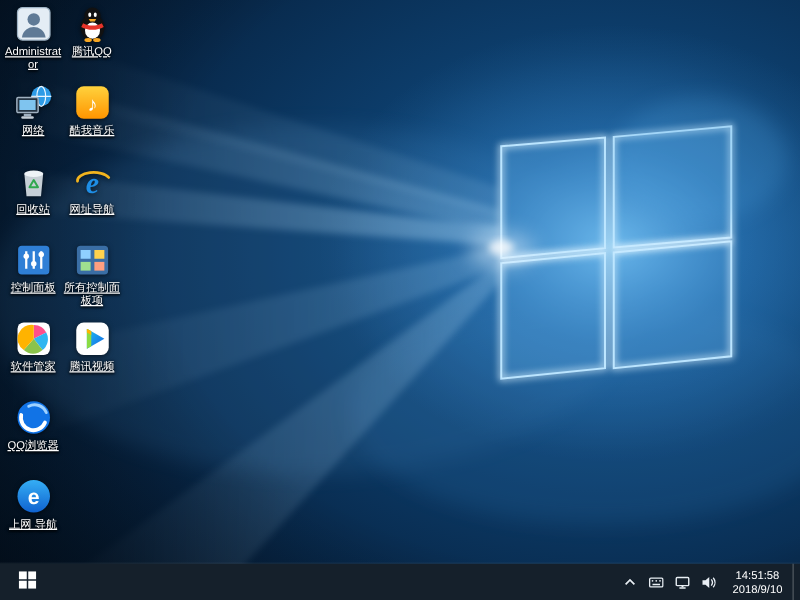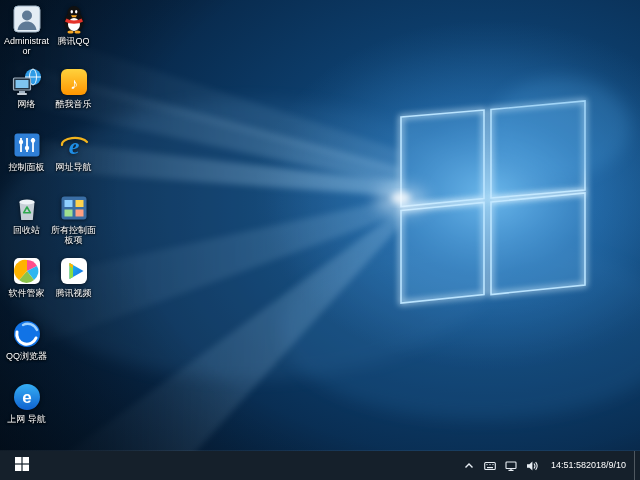--- a/index.html
+++ b/index.html
@@ -23,41 +23,42 @@
     width:47px;display:flex;flex-direction:column;align-items:center;
     cursor:pointer;
   }
   .dicon .ic{width:32px;height:32px;display:block;
     filter:drop-shadow(0 1px 2px rgba(0,0,0,.55));}
   .dicon .ic svg{width:32px;height:32px;display:block;}
   .dicon .lbl{
     margin-top:1px;font-size:9px;line-height:10px;color:#fff;
     text-align:center;max-width:46px;word-break:break-all;
     text-shadow:0 1px 2px #000,0 0 3px rgba(0,0,0,.9);
+    text-decoration:underline;
   }
 
   
   .taskbar{
     position:absolute;left:0;right:0;bottom:0;height:29px;
     background:#15202b;display:flex;align-items:stretch;z-index:5;
     box-shadow:0 -1px 0 rgba(255,255,255,.06);
   }
   .start{
     width:44px;border:none;background:transparent;margin:0;padding:0;
     display:flex;align-items:center;justify-content:center;cursor:pointer;
   }
   .tb-spacer{flex:1;}
   .tray{display:flex;align-items:center;}
   .tray-ic{
     width:15px;height:29px;display:flex;align-items:center;justify-content:center;
     margin:0 3px;cursor:pointer;
   }
   .tray-ic svg{width:12px;height:12px;display:block;}
   .clock{
-    display:flex;justify-content:center;align-items:center;
+    display:flex;flex-direction:column;justify-content:center;align-items:center;
     color:#fff;font-size:9px;line-height:10.5px;padding:0 8px;cursor:pointer;
   }
   .show-desktop{
     width:5px;height:29px;border-left:1px solid rgba(255,255,255,.25);
     cursor:pointer;
   }
 </style>
 </head>
 <body>
 
@@ -151,43 +152,43 @@
           <rect x="8" y="25" width="6" height="2" fill="#9fb0c0"></rect>
           <rect x="6" y="27" width="10" height="2" rx="1" fill="#c3cdd6"></rect>
         </svg>
       </span>
       <span class="lbl">网络</span>
     </div>
 
     <div class="dicon">
       <span class="ic">
         <svg viewBox="0 0 32 32">
+          <path d="M8.5 10 L23.5 10 L21.8 28 L10.2 28 Z" fill="#d7dfe6" opacity="0.92"></path>
+          <ellipse cx="16" cy="10" rx="7.6" ry="2.6" fill="#eef3f7"></ellipse>
+          <path d="M16 15 l3.4 5.8 h-6.8 Z" fill="none" stroke="#2fa84f" stroke-width="1.6" stroke-linejoin="round"></path>
+        </svg>
+      </span>
+      <span class="lbl">回收站</span>
+    </div>
+
+    <div class="dicon">
+      <span class="ic">
+        <svg viewBox="0 0 32 32">
           <rect x="3.5" y="4.5" width="25" height="23" rx="3" fill="#2f7fd6"></rect>
           <g stroke="#ffffff" stroke-width="1.8">
             <line x1="10" y1="9" x2="10" y2="23"></line>
             <line x1="16" y1="9" x2="16" y2="23"></line>
             <line x1="22" y1="9" x2="22" y2="23"></line>
           </g>
           <circle cx="10" cy="13" r="2.2" fill="#fff"></circle>
           <circle cx="16" cy="19" r="2.2" fill="#fff"></circle>
           <circle cx="22" cy="11.5" r="2.2" fill="#fff"></circle>
         </svg>
       </span>
       <span class="lbl">控制面板</span>
-    </div>
-
-    <div class="dicon">
-      <span class="ic">
-        <svg viewBox="0 0 32 32">
-          <path d="M8.5 10 L23.5 10 L21.8 28 L10.2 28 Z" fill="#d7dfe6" opacity="0.92"></path>
-          <ellipse cx="16" cy="10" rx="7.6" ry="2.6" fill="#eef3f7"></ellipse>
-          <path d="M16 15 l3.4 5.8 h-6.8 Z" fill="none" stroke="#2fa84f" stroke-width="1.6" stroke-linejoin="round"></path>
-        </svg>
-      </span>
-      <span class="lbl">回收站</span>
     </div>
 
     <div class="dicon">
       <span class="ic">
         <svg viewBox="0 0 32 32">
           <rect x="3" y="3" width="26" height="26" rx="5" fill="#ffffff"></rect>
           <path d="M16 16 L16 5 A11 11 0 0 1 26 11 Z" fill="#ff4f8b"></path>
           <path d="M16 16 L26 11 A11 11 0 0 1 23 25 Z" fill="#2fb6f0"></path>
           <path d="M16 16 L23 25 A11 11 0 0 1 8 25 Z" fill="#8bc34a"></path>
           <path d="M16 16 L8 25 A11 11 0 0 1 16 5 Z" fill="#ffb300"></path>

